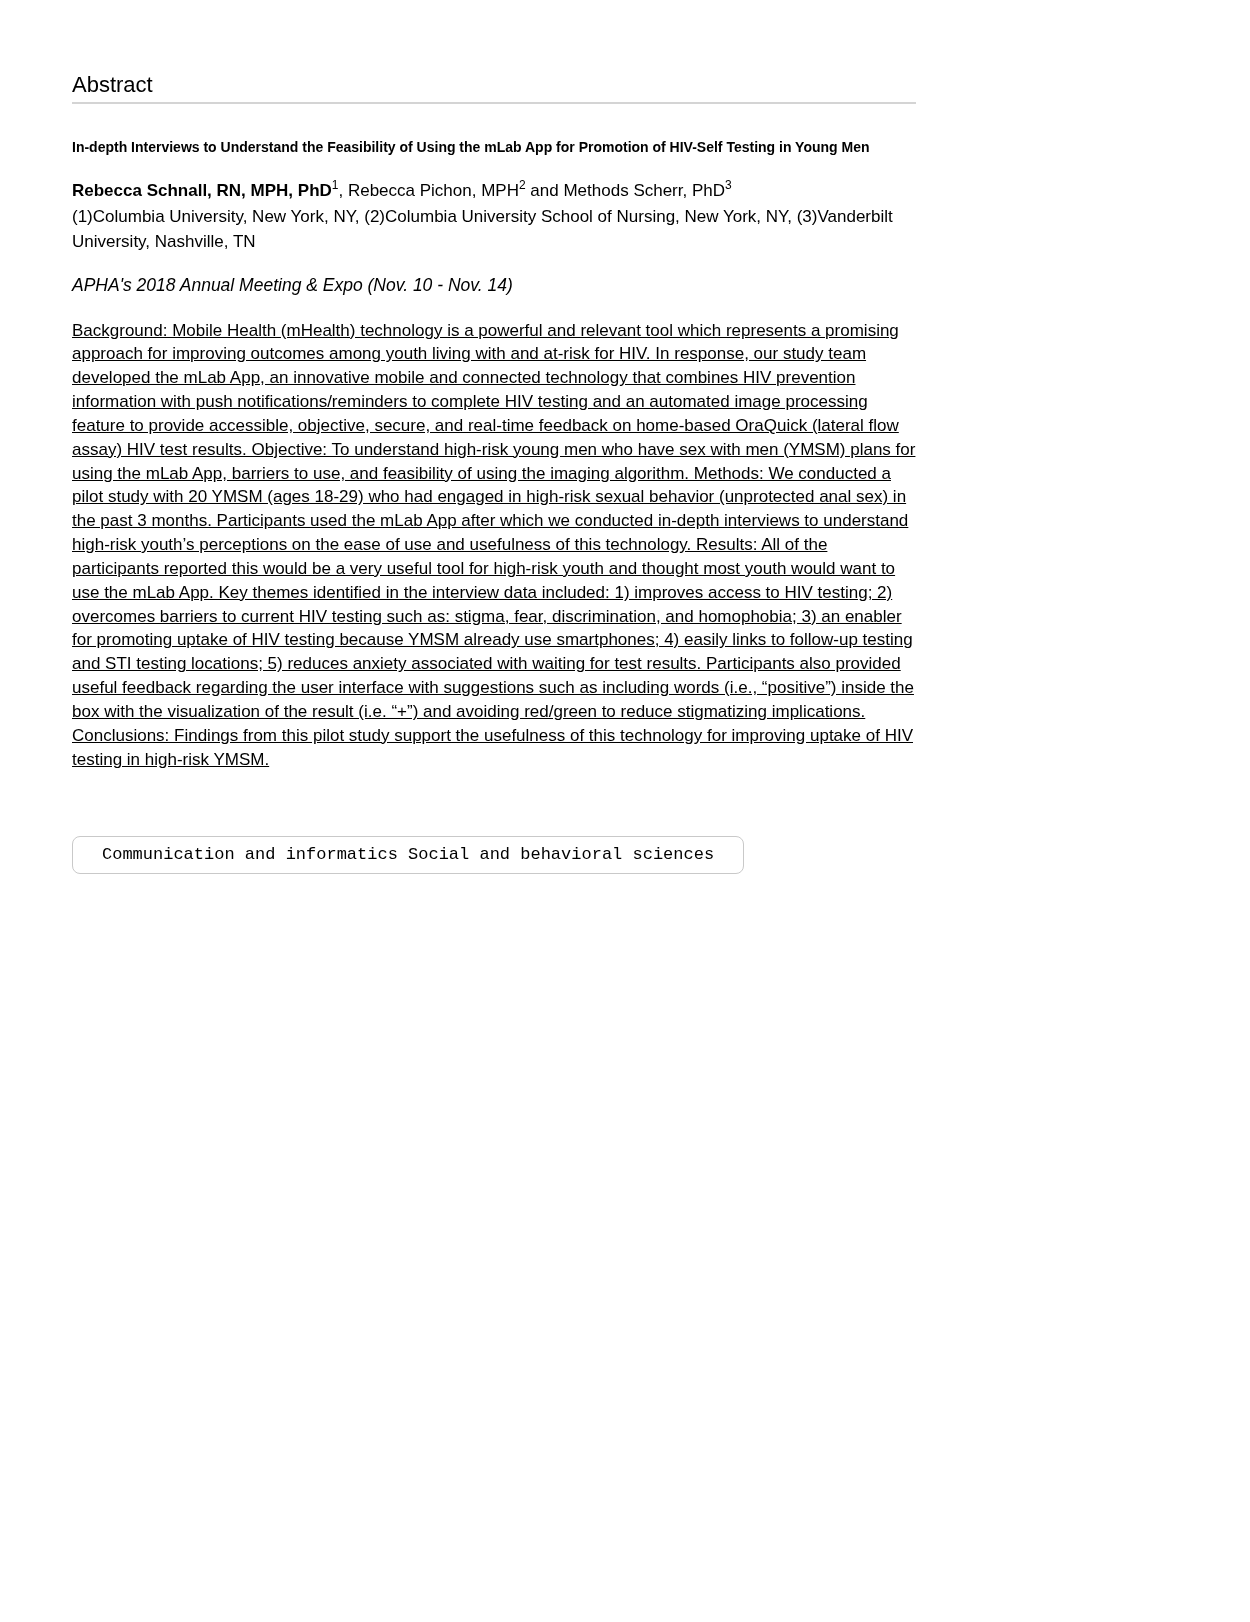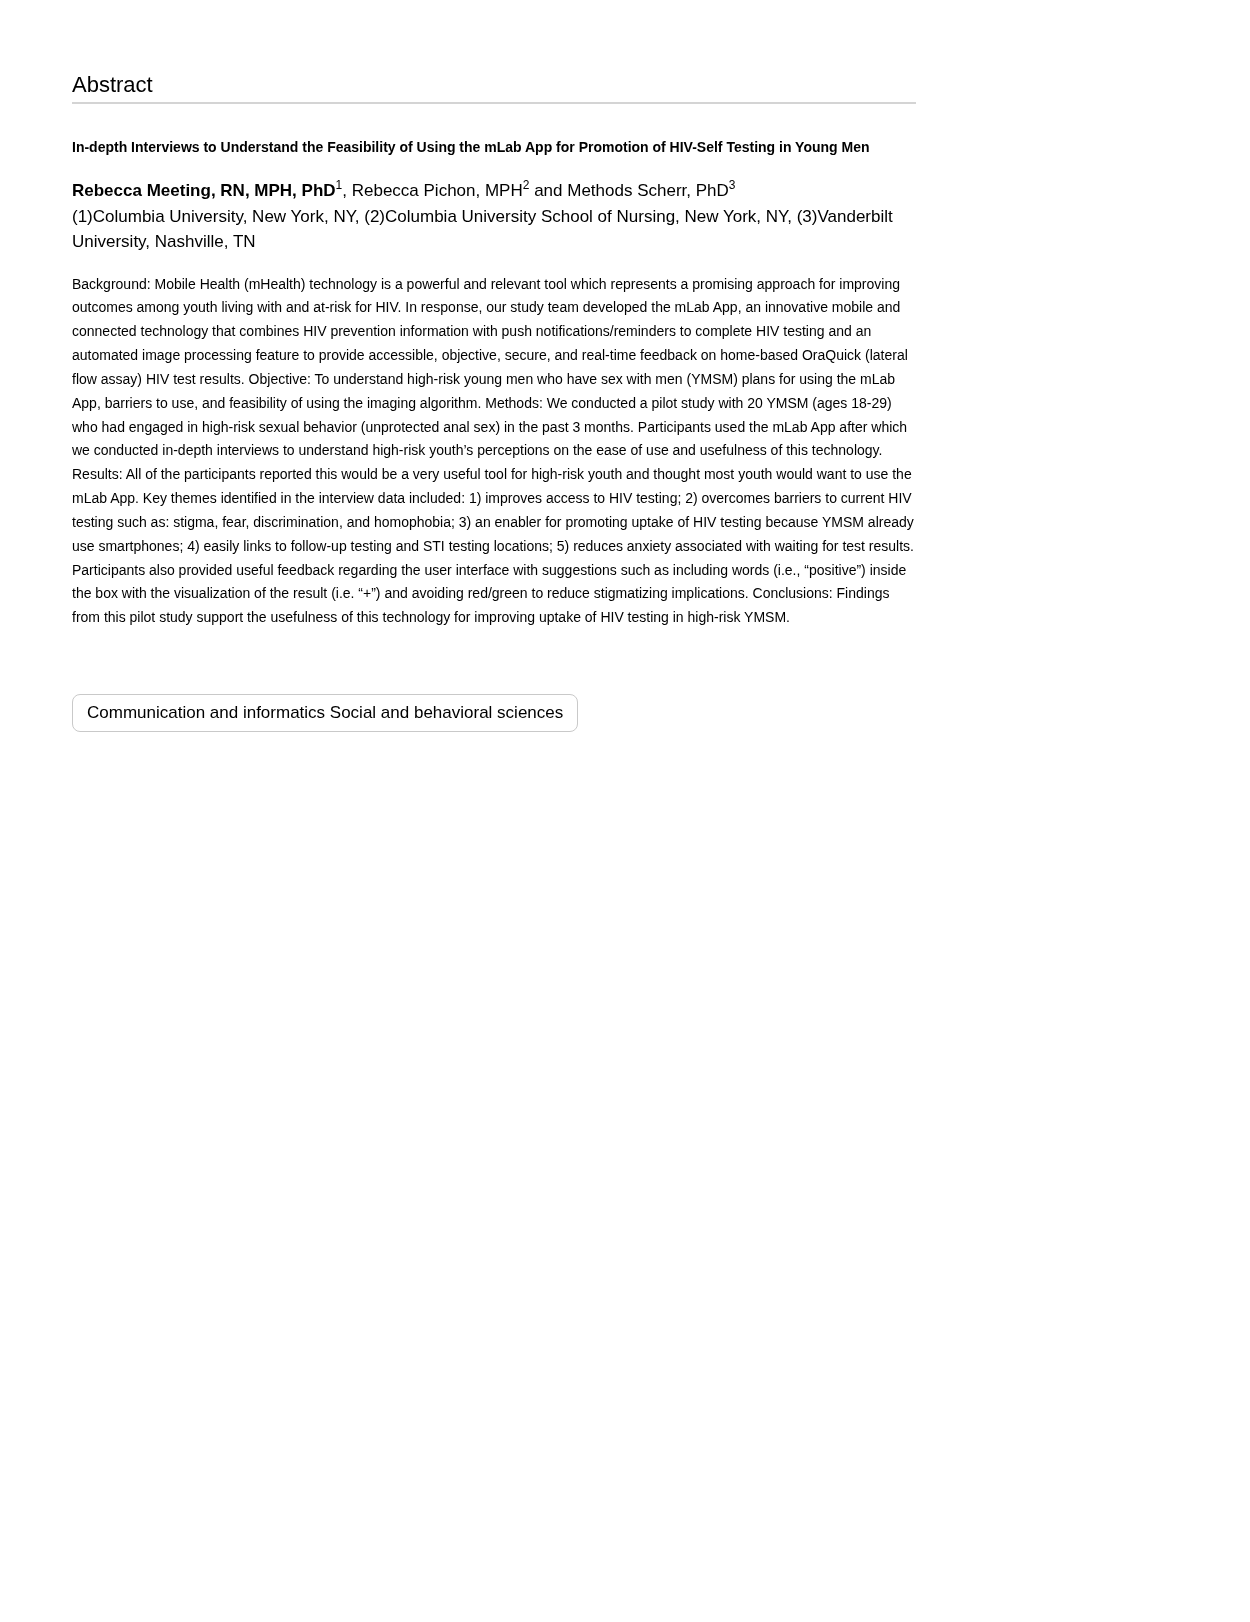--- a/index.html
+++ b/index.html
@@ -51,49 +51,52 @@
     line-height: 25.5px;
     margin: 0 0 18px 0;
   }
   .conference-line {
     font-size: 17.5px;
     font-style: italic;
     line-height: 25px;
     margin: 0 0 21px 0;
   }
   .abstract-body {
-    font-size: 14px;
+    font-size: 17px;
     line-height: 23.85px;
     margin: 0 0 64px 0;
+    text-decoration: underline;
   }
   .topic-tag {
     display: inline-block;
     font-size: 17px;
     line-height: 20px;
-    padding: 8px 14px;
+    padding: 8px 29px;
     border: 1px solid #c9c9c9;
     border-radius: 8px;
     background: #ffffff;
     color: #000000;
     cursor: pointer;
+    font-family: Liberation Mono, monospace;
   }
 </style>
 </head>
 <body>
 
 <div class="page">
 
   <h1 class="abstract-label">Abstract</h1>
 
   <hr class="divider">
 
   <h2 class="paper-title">In-depth Interviews to Understand the Feasibility of Using the mLab App for Promotion of HIV-Self Testing in Young Men</h2>
 
-  <p class="authors-line"><span class="author-bold">Rebecca Meeting, RN, MPH, PhD</span><sup>1</sup><span>, Rebecca Pichon, MPH</span><sup>2</sup><span> and Methods Scherr, PhD</span><sup>3</sup></p>
+  <p class="authors-line"><span class="author-bold">Rebecca Schnall, RN, MPH, PhD</span><sup>1</sup><span>, Rebecca Pichon, MPH</span><sup>2</sup><span> and Methods Scherr, PhD</span><sup>3</sup></p>
 
   <p class="affiliations">(1)Columbia University, New York, NY, (2)Columbia University School of Nursing, New York, NY, (3)Vanderbilt University, Nashville, TN</p>
 
+  <p class="conference-line">APHA's 2018 Annual Meeting &amp; Expo (Nov. 10 - Nov. 14)</p>
 
   <p class="abstract-body">Background: Mobile Health (mHealth) technology is a powerful and relevant tool which represents a promising approach for improving outcomes among youth living with and at-risk for HIV. In response, our study team developed the mLab App, an innovative mobile and connected technology that combines HIV prevention information with push notifications/reminders to complete HIV testing and an automated image processing feature to provide accessible, objective, secure, and real-time feedback on home-based OraQuick (lateral flow assay) HIV test results. Objective: To understand high-risk young men who have sex with men (YMSM) plans for using the mLab App, barriers to use, and feasibility of using the imaging algorithm. Methods: We conducted a pilot study with 20 YMSM (ages 18-29) who had engaged in high-risk sexual behavior (unprotected anal sex) in the past 3 months. Participants used the mLab App after which we conducted in-depth interviews to understand high-risk youth’s perceptions on the ease of use and usefulness of this technology. Results: All of the participants reported this would be a very useful tool for high-risk youth and thought most youth would want to use the mLab App. Key themes identified in the interview data included: 1) improves access to HIV testing; 2) overcomes barriers to current HIV testing such as: stigma, fear, discrimination, and homophobia; 3) an enabler for promoting uptake of HIV testing because YMSM already use smartphones; 4) easily links to follow-up testing and STI testing locations; 5) reduces anxiety associated with waiting for test results. Participants also provided useful feedback regarding the user interface with suggestions such as including words (i.e., “positive”) inside the box with the visualization of the result (i.e. “+”) and avoiding red/green to reduce stigmatizing implications. Conclusions: Findings from this pilot study support the usefulness of this technology for improving uptake of HIV testing in high-risk YMSM.</p>
 
   <span class="topic-tag">Communication and informatics Social and behavioral sciences</span>
 
 </div>
 
 </body></html>

